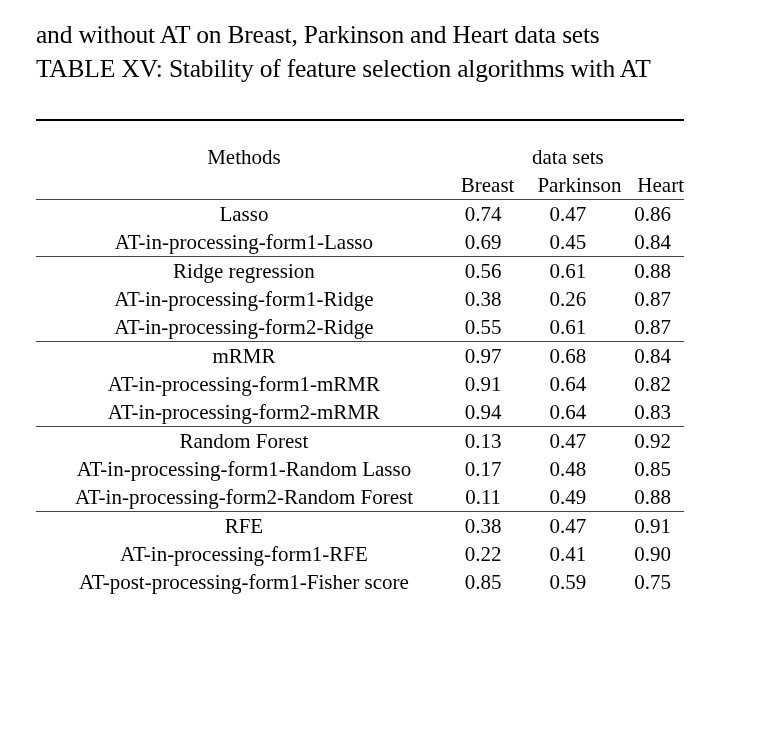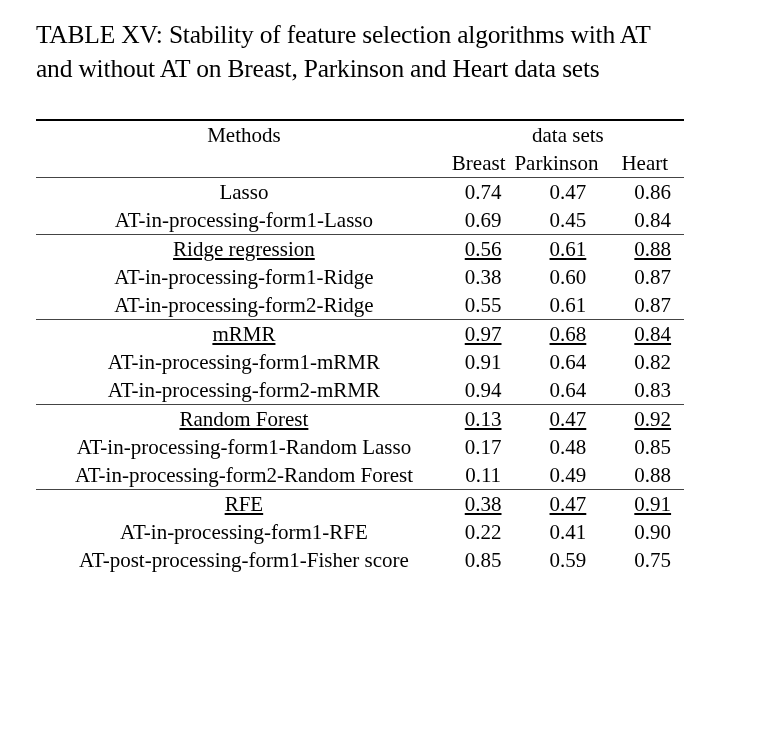--- a/index.html
+++ b/index.html
@@ -16,33 +16,33 @@
     border-collapse: collapse; font-size: 21px;
   }
   .tbl td, .tbl th { padding: 0; height: 28px; line-height: 28px; font-weight: normal; white-space: nowrap; }
   .tbl .method { text-align: center; width: 412px; }
   .tbl .num { text-align: center; }
   .c-breast { width: 62px; }
   .c-park { width: 106px; }
   .c-heart { width: 62px; }
   .top-rule { border-top: 2px solid #000; }
   .hdr-sep { border-bottom: 1.5px solid #444; }
-  .grp-rule { border-top: 1.5px solid #444; text-decoration: underline; }
+  .grp-rule { border-top: 1.5px solid #444; }
   .bottom-rule { border-bottom: 2.5px solid #000; }
   .bold { font-weight: bold; }
-  .hdr1 td { padding-top: 0; height: 28px; }
+  .hdr1 td { padding-top: 22px; height: 28px; }
   .datasets-label { text-align: center; }
-  .sub-hdr { text-align: left; font-size: 21px; }
+  .sub-hdr { text-align: right; font-size: 21px; }
 </style>
 </head>
 <body>
 
 <div class="caption">
+  <div>and without AT on Breast, Parkinson and Heart data sets</div>
   <div>TABLE XV: Stability of feature selection algorithms with AT</div>
-  <div>and without AT on Breast, Parkinson and Heart data sets</div>
 </div>
 
 <table class="tbl">
   <thead>
     <tr class="hdr1 top-rule">
       <td class="method">Methods</td>
       <td class="datasets-label" colspan="3">data sets</td>
     </tr>
     <tr class="hdr-sep">
       <td class="method"></td>
@@ -66,21 +66,21 @@
       </tr>
       <tr class="grp-rule">
         <td class="method">Ridge regression</td>
         <td class="num c-breast bold">0.56</td>
         <td class="num c-park bold">0.61</td>
         <td class="num c-heart bold">0.88</td>
       </tr>
       <tr>
         <td class="method">AT-in-processing-form1-Ridge</td>
         <td class="num c-breast">0.38</td>
-        <td class="num c-park">0.60</td>
+        <td class="num c-park">0.26</td>
         <td class="num c-heart">0.87</td>
       </tr>
       <tr>
         <td class="method">AT-in-processing-form2-Ridge</td>
         <td class="num c-breast">0.55</td>
         <td class="num c-park bold">0.61</td>
         <td class="num c-heart">0.87</td>
       </tr>
       <tr class="grp-rule">
         <td class="method">mRMR</td>

